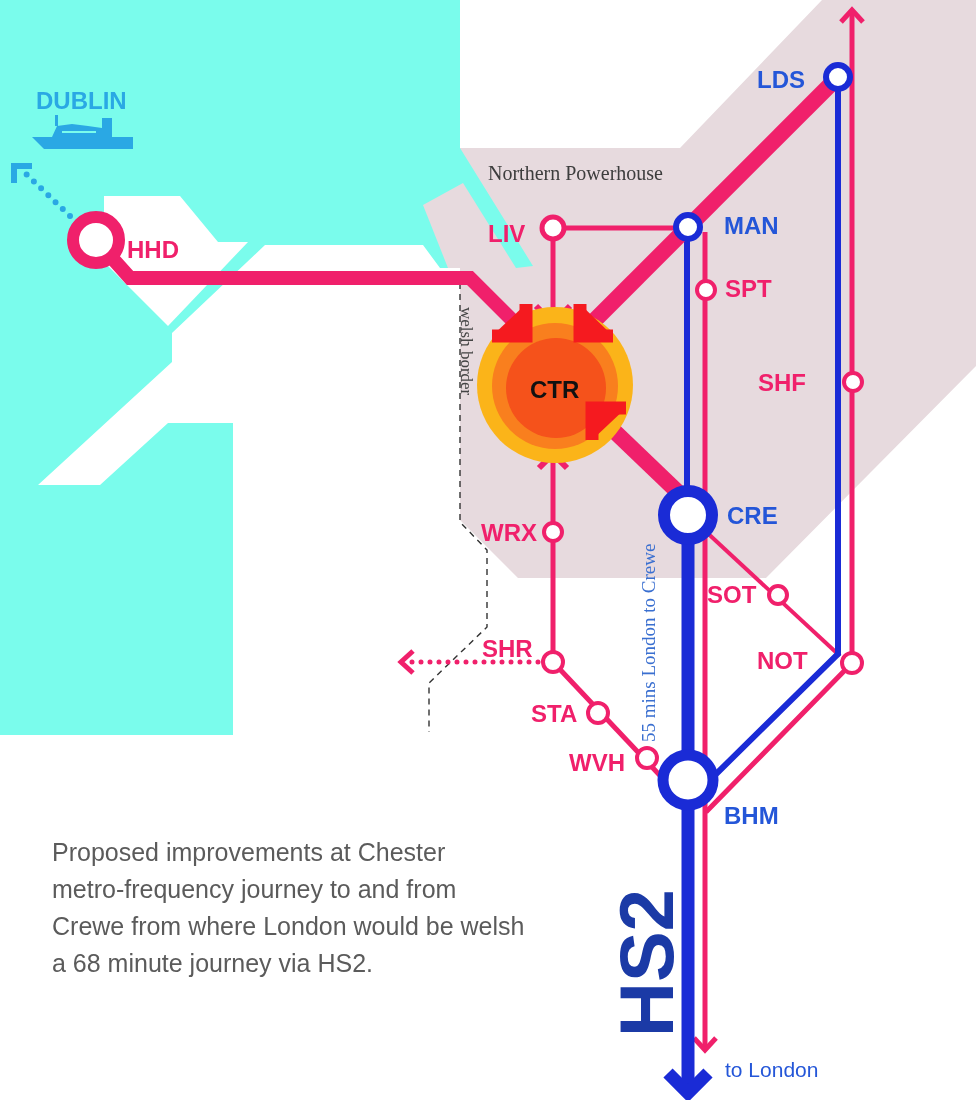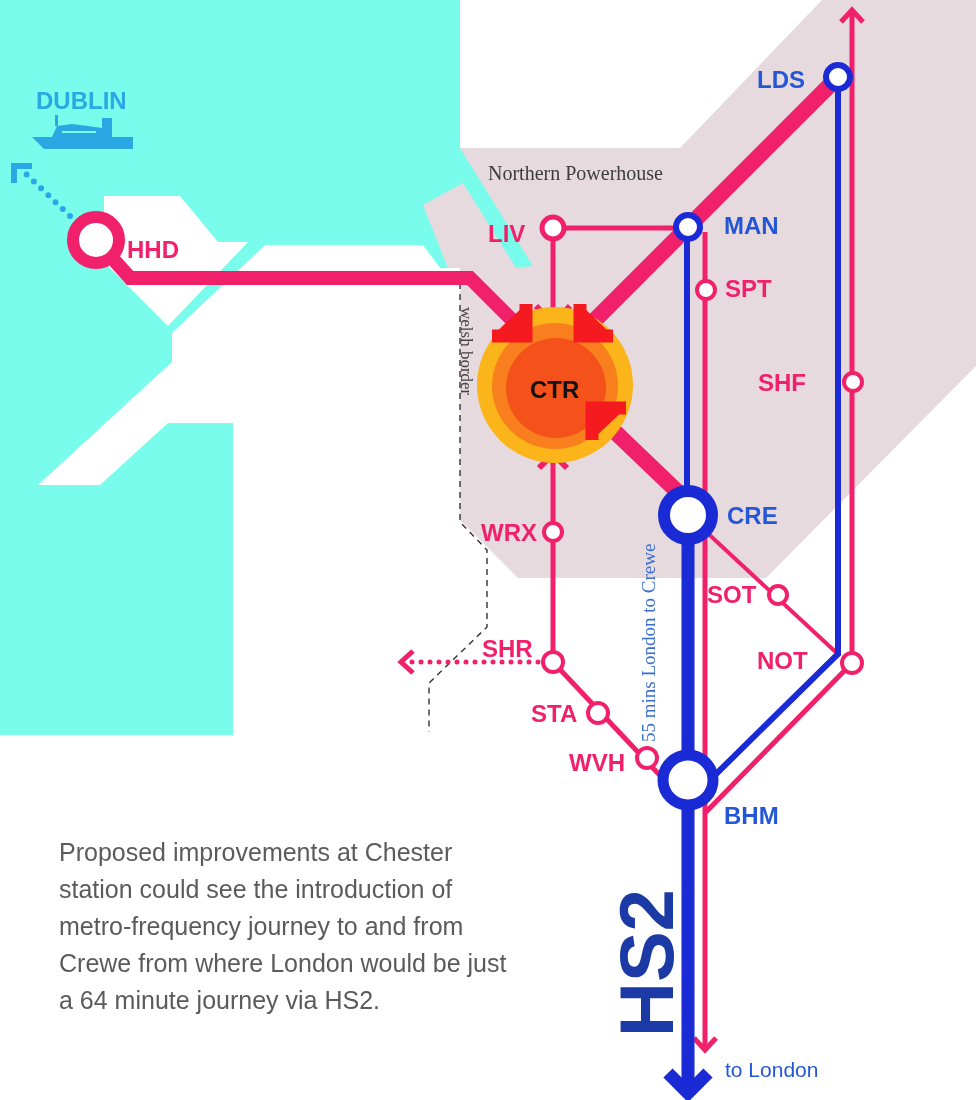--- a/index.html
+++ b/index.html
@@ -3,21 +3,21 @@
 <meta charset="utf-8">
 <style>
   html, body { margin: 0; padding: 0; background: #ffffff; }
   #stage { position: relative; width: 976px; height: 1100px; overflow: hidden; background: #ffffff; }
   #stage svg { position: absolute; left: 0; top: 0; }
   .lbl { font-family: "Liberation Sans", sans-serif; font-weight: bold; font-size: 24px; }
   .lbl-pink { fill: #f0206b; }
   .lbl-blue { fill: #2456d8; }
   .serif { font-family: "Liberation Serif", serif; }
   #caption {
-    position: absolute; left: 59px; top: 834px; width: 520px;
+    position: absolute; left: 52px; top: 834px; width: 520px;
     font-family: "Liberation Sans", sans-serif; font-size: 25px; line-height: 37px;
     color: #5b5b5b;
   }
   #caption div { white-space: nowrap; }
 </style>
 </head>
 <body>
 
 <div id="stage">
 <svg width="976" height="1100" viewBox="0 0 976 1100">
@@ -119,18 +119,17 @@
   <text class="lbl lbl-blue" x="724" y="824">BHM</text>
 
   <text class="serif" font-size="20" fill="#3d3d3d" x="488" y="180">Northern Powerhouse</text>
   <text class="serif" font-size="19" fill="#3a6fd0" transform="translate(655,742) rotate(-90)">55 mins London to Crewe</text>
   <text font-family="Liberation Sans, sans-serif" font-weight="bold" font-size="76" fill="#1b3aa6" transform="translate(673,1037) rotate(-90)">HS2</text>
   <text font-family="Liberation Sans, sans-serif" font-size="21" fill="#2456d8" x="725" y="1077">to London</text>
 </svg>
 
 <div id="caption">
   <div>Proposed improvements at Chester</div>
-  <div>station could see the introduction of</div>
   <div>metro-frequency journey to and from</div>
-  <div>Crewe from where London would be just</div>
-  <div>a 64 minute journey via HS2.</div>
+  <div>Crewe from where London would be welsh</div>
+  <div>a 68 minute journey via HS2.</div>
 </div>
 </div>
 
 </body></html>

